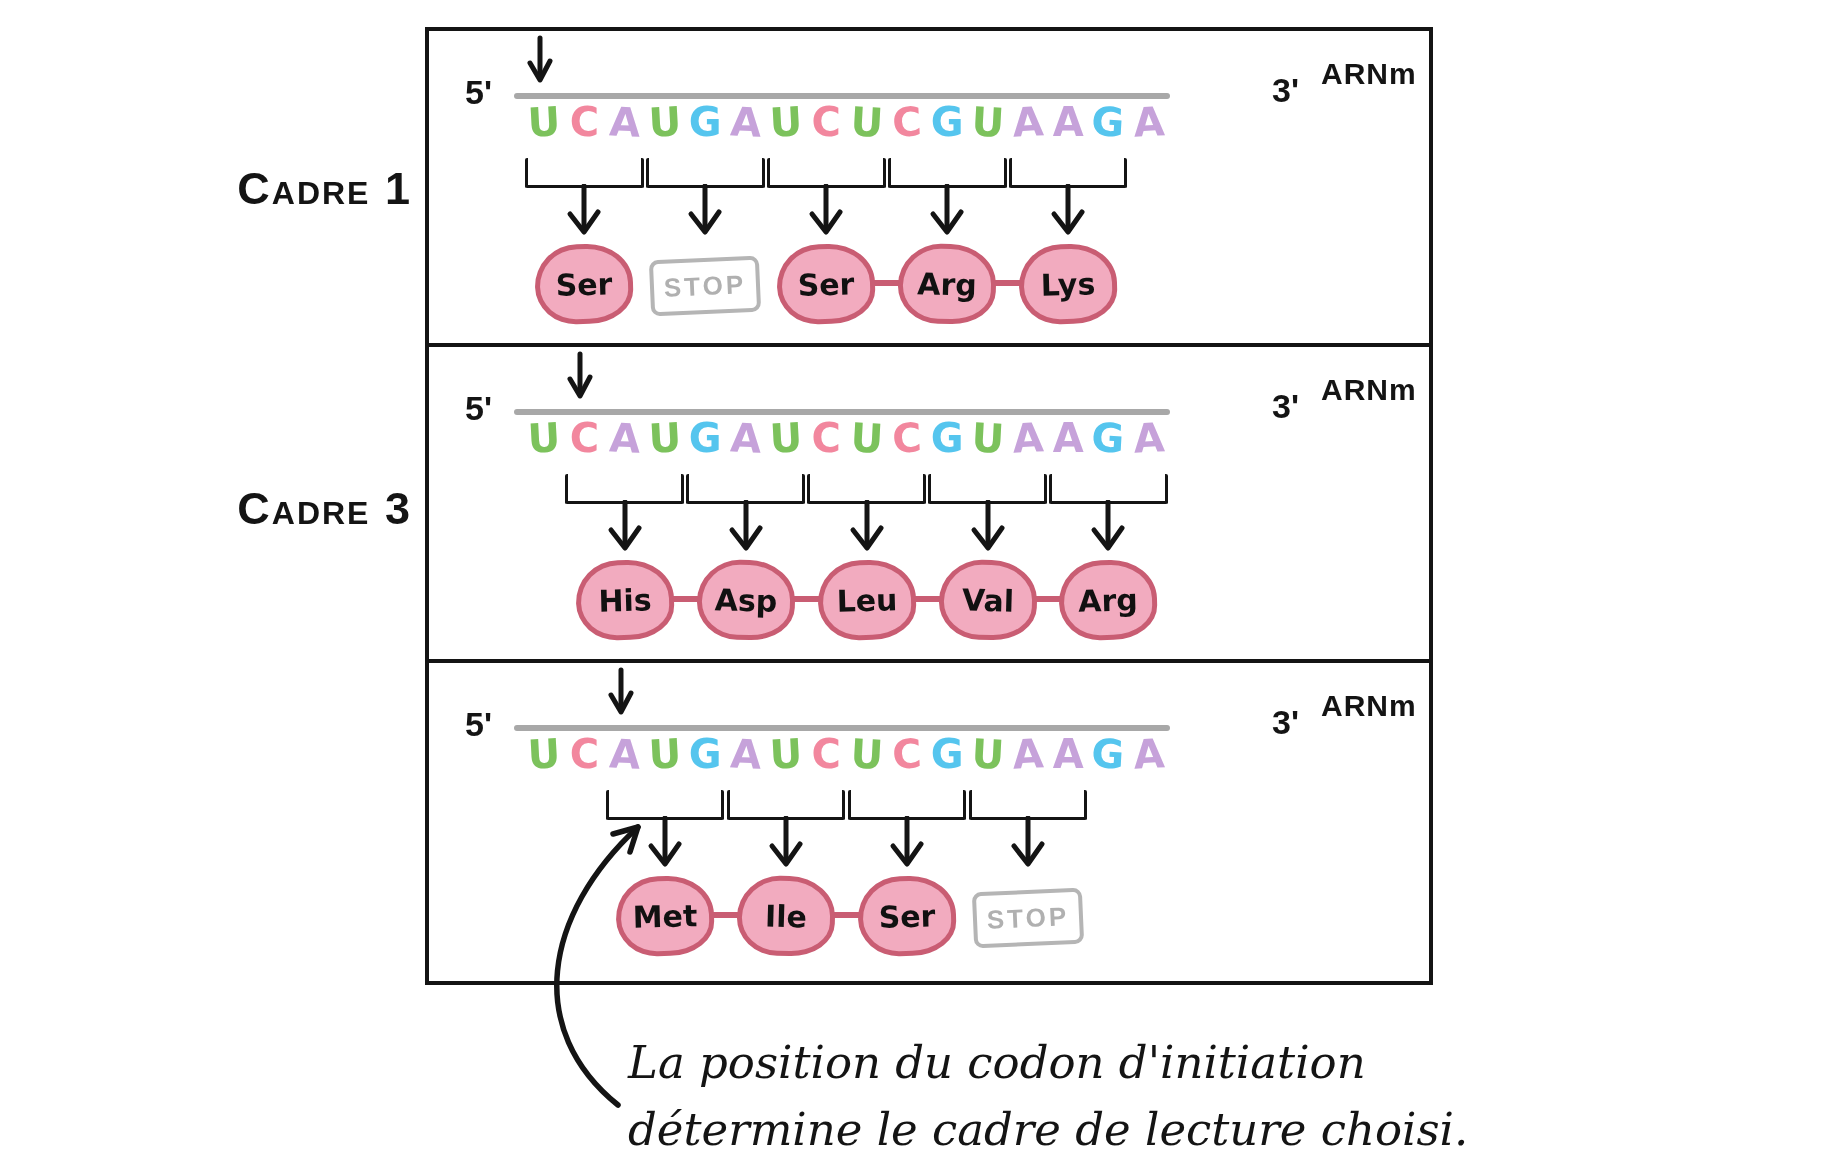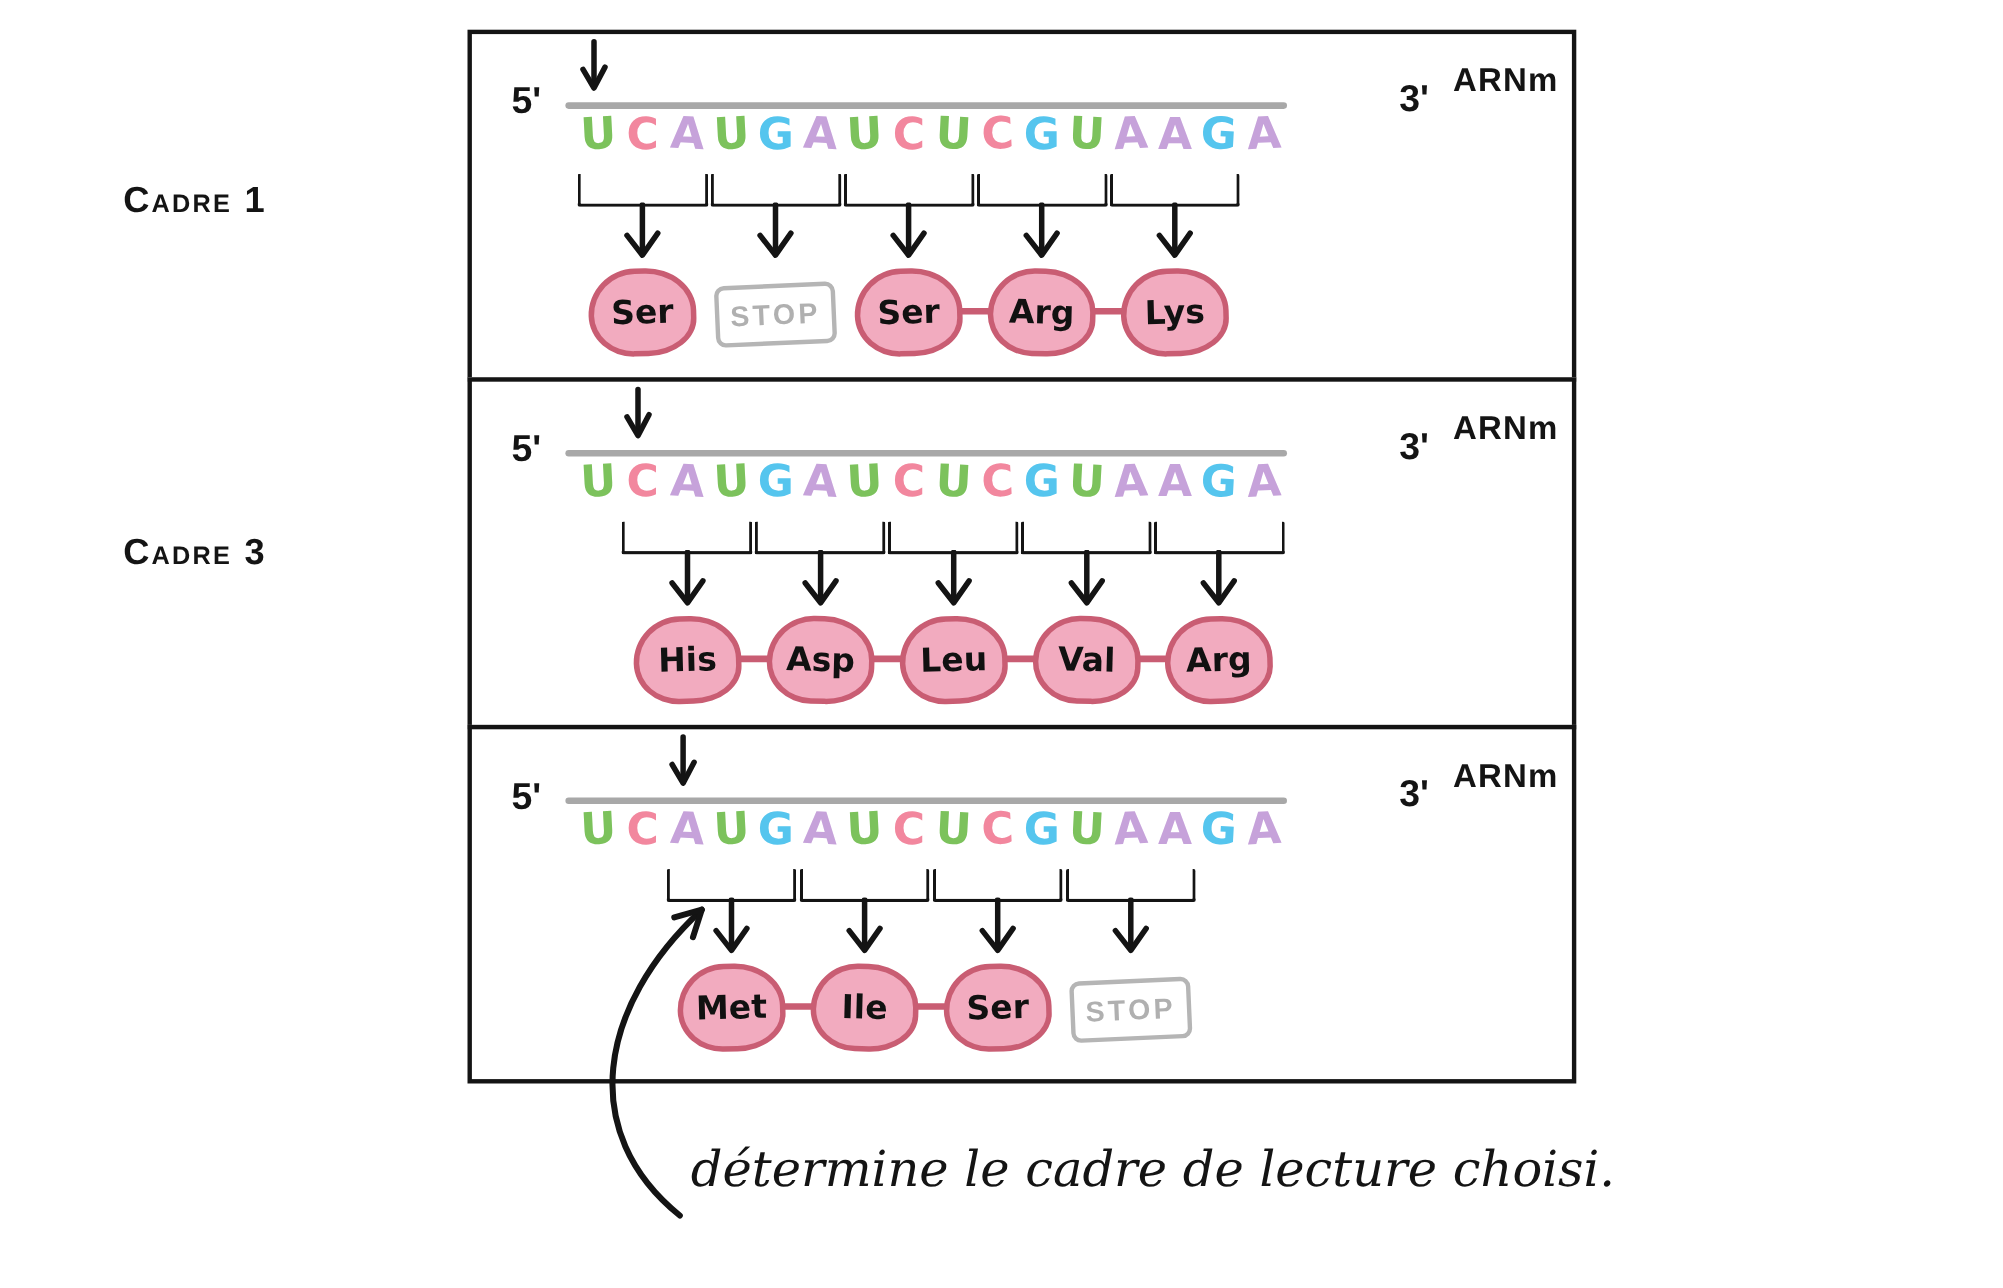--- a/index.html
+++ b/index.html
@@ -1,19 +1,19 @@
 <!DOCTYPE html>
 <html><head>
 <meta charset="utf-8">
 <style>
   html,body{margin:0;padding:0;background:#ffffff;}
   #canvas{position:relative;width:1821px;height:1171px;background:#ffffff;overflow:hidden;
           font-family:"Liberation Sans",sans-serif;color:#141414;}
-  .cadre-label{position:absolute;left:112px;width:300px;text-align:left;
-          font-variant:small-caps;font-size:33px;font-weight:600;letter-spacing:2px;
+  .cadre-label{position:absolute;left:112px;width:300px;text-align:right;
+          font-variant:small-caps;font-size:45px;font-weight:600;letter-spacing:2px;
           font-family:"Liberation Sans",sans-serif;}
   .fbox{position:absolute;left:425px;width:1008px;background:#fff;border:4px solid #141414;box-sizing:border-box;}
   .prime{position:absolute;font-size:34px;font-weight:700;}
   .prime.five{left:36px;top:42px;}
   .prime.three{left:843px;top:40px;}
   .arnm{position:absolute;left:892px;top:26px;font-size:30px;font-weight:600;letter-spacing:1px;}
   .mline{position:absolute;left:85px;top:62px;width:656px;height:6px;border-radius:3px;}
   .start-arrow{position:absolute;top:4px;}
   .nt{position:absolute;top:68px;font-family:"DejaVu Sans",sans-serif;font-size:40px;font-weight:700;}
   .bracket{position:absolute;top:127px;height:30px;border:3.5px solid #141414;border-top:none;border-radius:2px;box-sizing:border-box;}
@@ -222,20 +222,21 @@
         <div class="bubble" style="left: 428.88px; background: rgb(242, 171, 191); border-color: rgb(201, 93, 115); transform: rotate(-1.5deg);">Ser</div>
         <div class="stopbox" style="left: 543.84px; border-color: rgb(181, 181, 181); color: rgb(176, 176, 176);">STOP</div>
       </div>
   <svg width="34" height="58" class="start-arrow" style="left: 174.64px;">
         <line x1="17" y1="3" x2="17" y2="40" stroke="#141414" stroke-width="5" fill="none" stroke-linecap="round" stroke-linejoin="round"></line>
         <polyline points="7,28 17,45 27,26" stroke="#141414" stroke-width="5" fill="none" stroke-linecap="round" stroke-linejoin="round"></polyline>
       </svg>
     </div>
 
   <div class="annotation">
+    <div>La position du codon d'initiation</div>
     <div>détermine le cadre de lecture choisi.</div>
   </div>
 
   <svg class="overlay" width="1821" height="1171">
     <path d="M 618 1105 C 525 1030, 543 915, 638 827" fill="none" stroke="#141414" stroke-width="5.5" stroke-linecap="round"></path>
     <polyline points="613,834 638,827 630,852" fill="none" stroke="#141414" stroke-width="5.5" stroke-linecap="round" stroke-linejoin="round"></polyline>
   </svg>
 
 </div>
 

